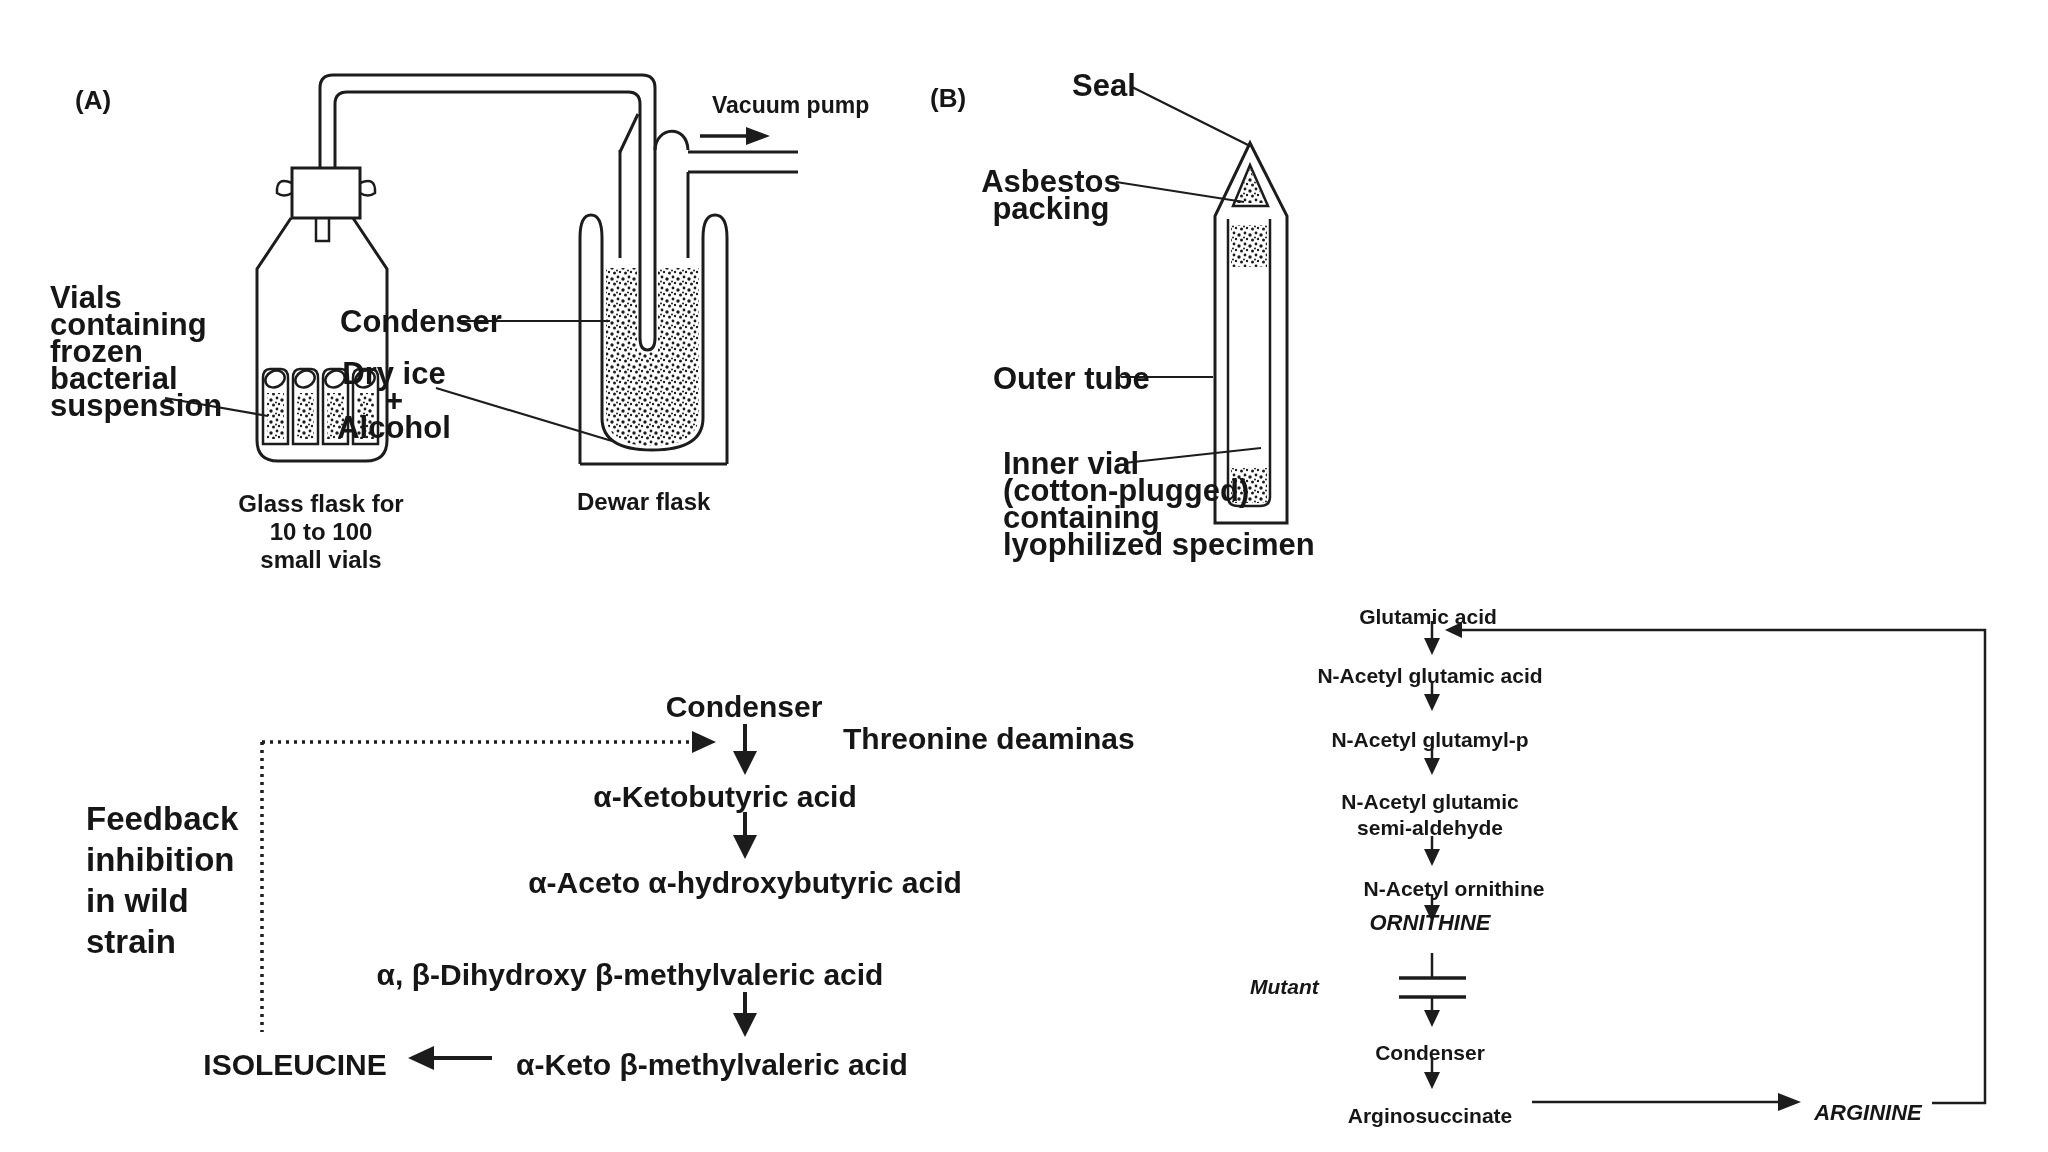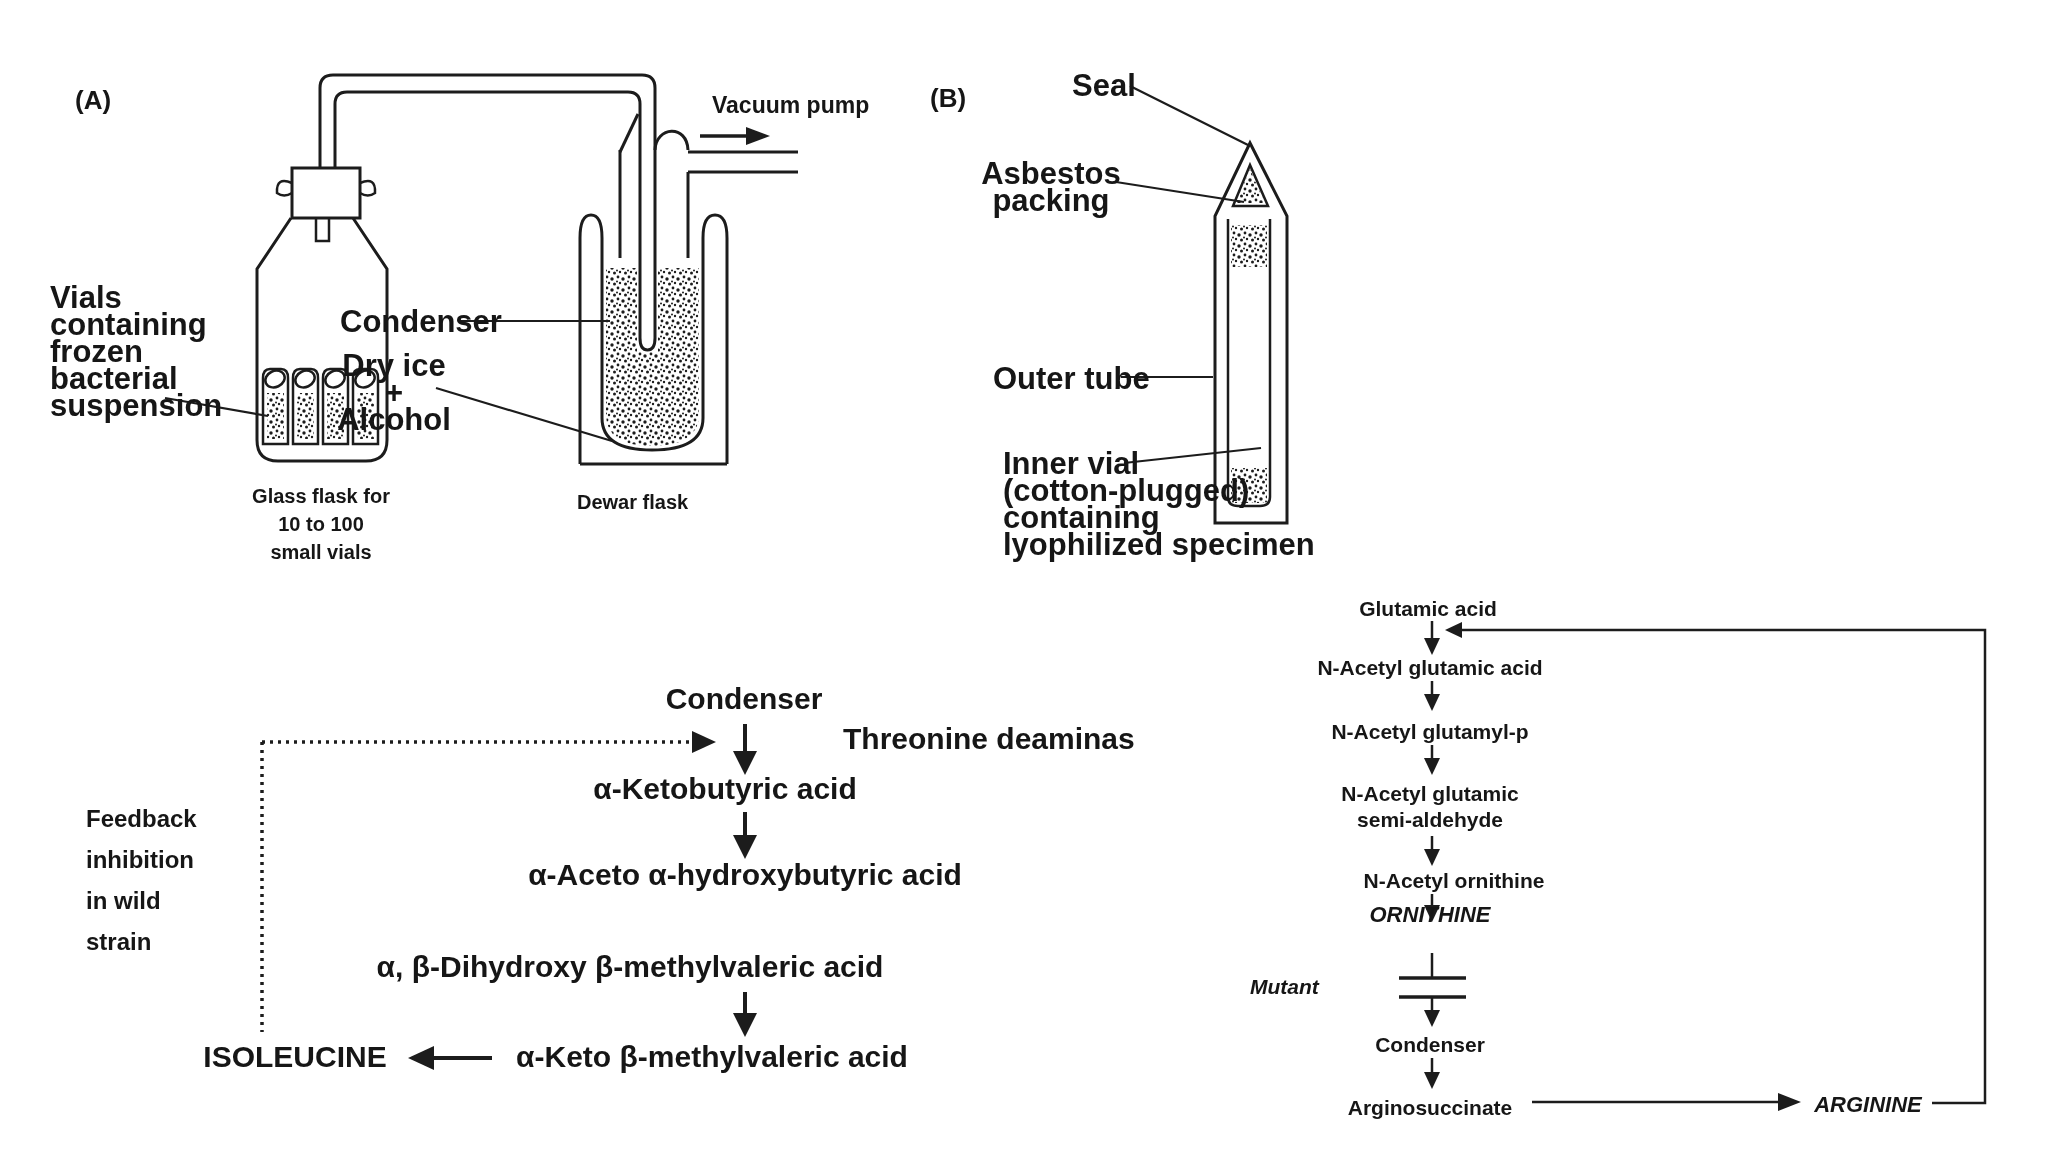--- a/index.html
+++ b/index.html
@@ -1,28 +1,28 @@
 <!DOCTYPE html>
 <html><head>
 <meta charset="utf-8">
 <style>
   html,body{margin:0;padding:0;background:#fff;}
   #page{position:relative;width:2048px;height:1152px;background:#fff;overflow:hidden;
         font-family:"Liberation Sans", sans-serif;color:#161616;}
   #art{position:absolute;left:0;top:0;width:2048px;height:1152px;}
   .lbl{position:absolute;white-space:pre-line;font-weight:bold;color:#161616;}
   .s23{font-size:31px;line-height:27px;}
-  .s24{font-size:20px;line-height:28px;}
+  .s24{font-size:24px;line-height:28px;}
   .s26{font-size:26px;line-height:30px;}
   .s27{font-size:23px;line-height:30px;}
   .s30{font-size:30px;line-height:34px;}
-  .s33{font-size:24px;line-height:41px;}
+  .s33{font-size:33px;line-height:41px;}
   .s21{font-size:21px;line-height:26px;}
   .s22{font-size:22px;line-height:26px;}
-  .ctr{transform:translateX(-50%);text-align:center;}
+  .ctr{transform:translateX(-50%);text-align:center;margin-top:8px;}
   .it{font-style:italic;}
   svg .ln{stroke:#1c1c1c;fill:none;}
   svg .fw{fill:#fff;stroke:#1c1c1c;}
   svg .solid{fill:#1c1c1c;stroke:none;}
 </style>
 </head>
 <body>
 
 <div id="page">
 

